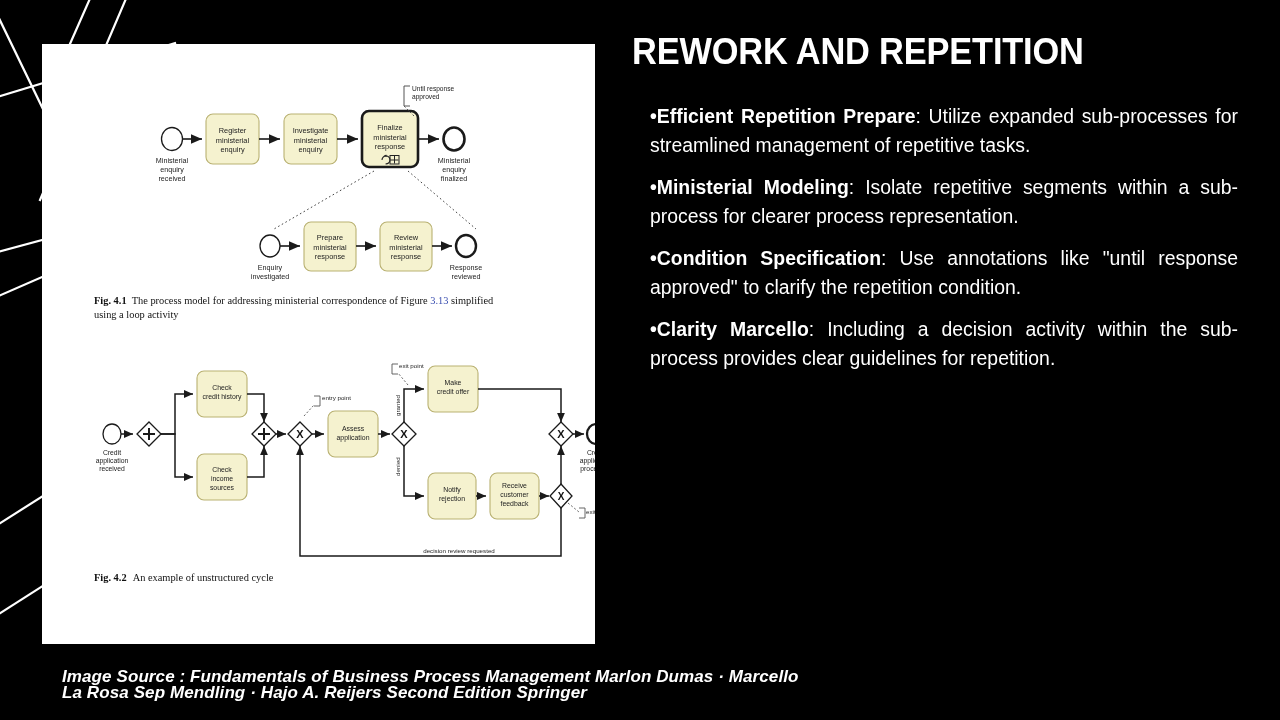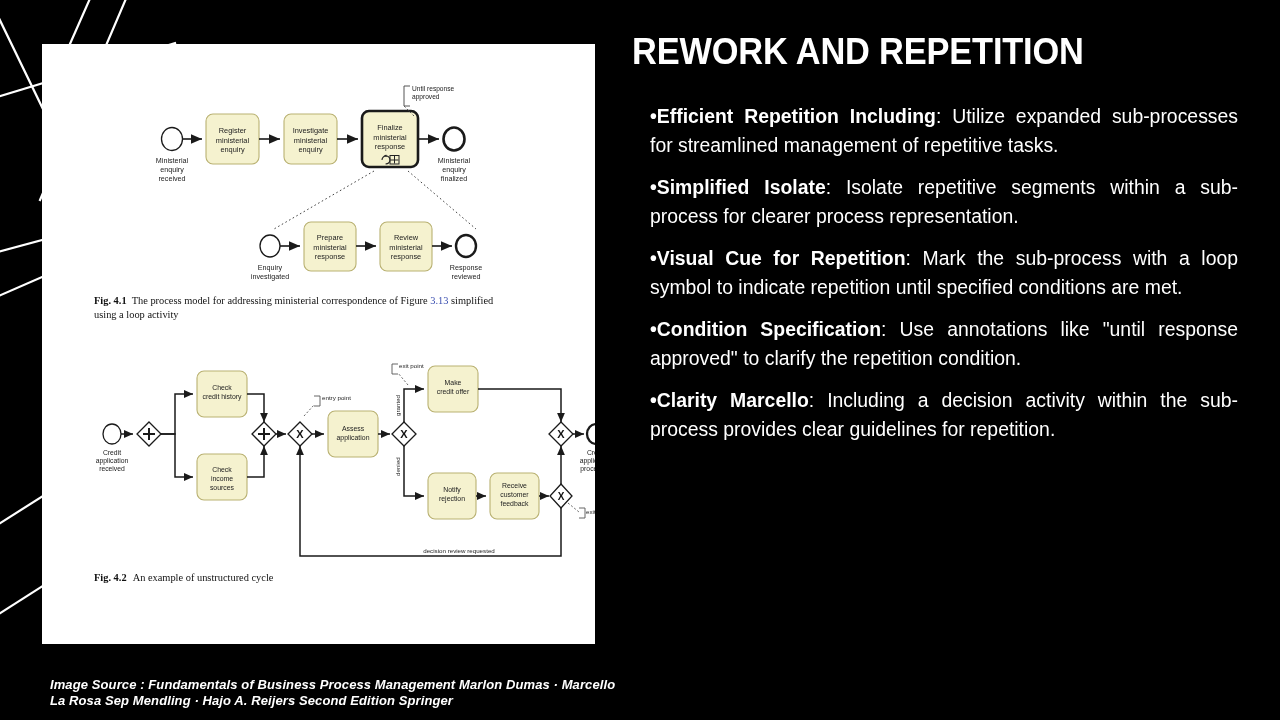--- a/index.html
+++ b/index.html
@@ -16,23 +16,23 @@
 
   
   #image-panel{
     position:absolute;left:42px;top:44px;width:553px;height:600px;
     background:#ffffff;overflow:hidden;
   }
   #fig-svg{display:block;width:553px;height:600px;}
 
   
   #source-caption{
-    position:absolute;left:50px;top:669px;width:540px;
+    position:absolute;left:62px;top:669px;width:540px;
     color:#ffffff;font-style:italic;font-weight:bold;
-    font-size:13px;line-height:15.5px;letter-spacing:.1px;margin-top:8px;
+    font-size:17px;line-height:15.5px;letter-spacing:.1px;
   }
   #source-caption .ln{display:block;white-space:nowrap;}
 
   
   #right-col{
     position:absolute;left:630px;top:30px;width:600px;height:620px;
   }
   #slide-title{
     color:#ffffff;font-weight:bold;font-size:37px;line-height:44px;
     letter-spacing:-.2px;transform:scaleX(.93);transform-origin:left top;
@@ -276,30 +276,27 @@
     <span class="ln">Image Source : Fundamentals of Business Process Management Marlon Dumas · Marcello</span>
     <span class="ln">La Rosa Sep Mendling · Hajo A. Reijers Second Edition Springer</span>
   </div>
 
   <div id="right-col">
     <h1 id="slide-title">REWORK AND REPETITION</h1>
 
     <div id="bullets">
 
       <p class="bullet">
-        <span class="dot">•</span><span class="lead">Efficient Repetition Including</span><span>: </span><span>Utilize expanded sub-processes for streamlined management of repetitive tasks.</span>
+        <span class="dot">•</span><span class="lead">Efficient Repetition Prepare</span><span>: </span><span>Utilize expanded sub-processes for streamlined management of repetitive tasks.</span>
       </p>
 
       <p class="bullet">
-        <span class="dot">•</span><span class="lead">Simplified Isolate</span><span>: </span><span>Isolate repetitive segments within a sub-process for clearer process representation.</span>
+        <span class="dot">•</span><span class="lead">Ministerial Modeling</span><span>: </span><span>Isolate repetitive segments within a sub-process for clearer process representation.</span>
       </p>
 
-      <p class="bullet">
-        <span class="dot">•</span><span class="lead">Visual Cue for Repetition</span><span>: </span><span>Mark the sub-process with a loop symbol to indicate repetition until specified conditions are met.</span>
-      </p>
 
       <p class="bullet">
         <span class="dot">•</span><span class="lead">Condition Specification</span><span>: </span><span>Use annotations like "until response approved" to clarify the repetition condition.</span>
       </p>
 
       <p class="bullet">
         <span class="dot">•</span><span class="lead">Clarity Marcello</span><span>: </span><span>Including a decision activity within the sub-process provides clear guidelines for repetition.</span>
       </p>
 
     </div>

